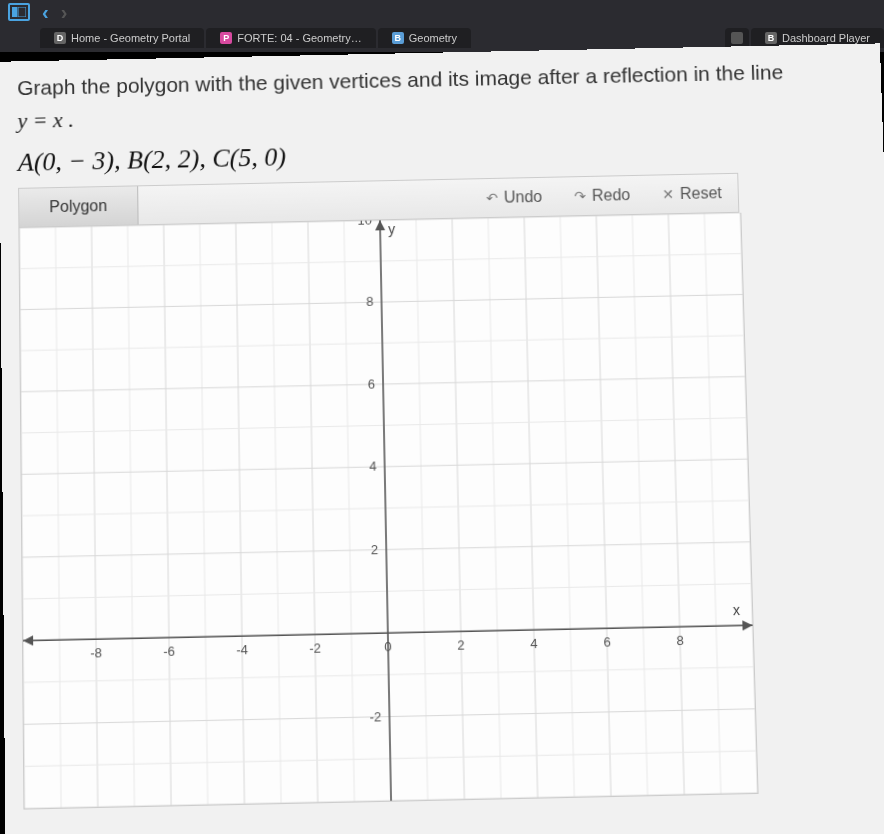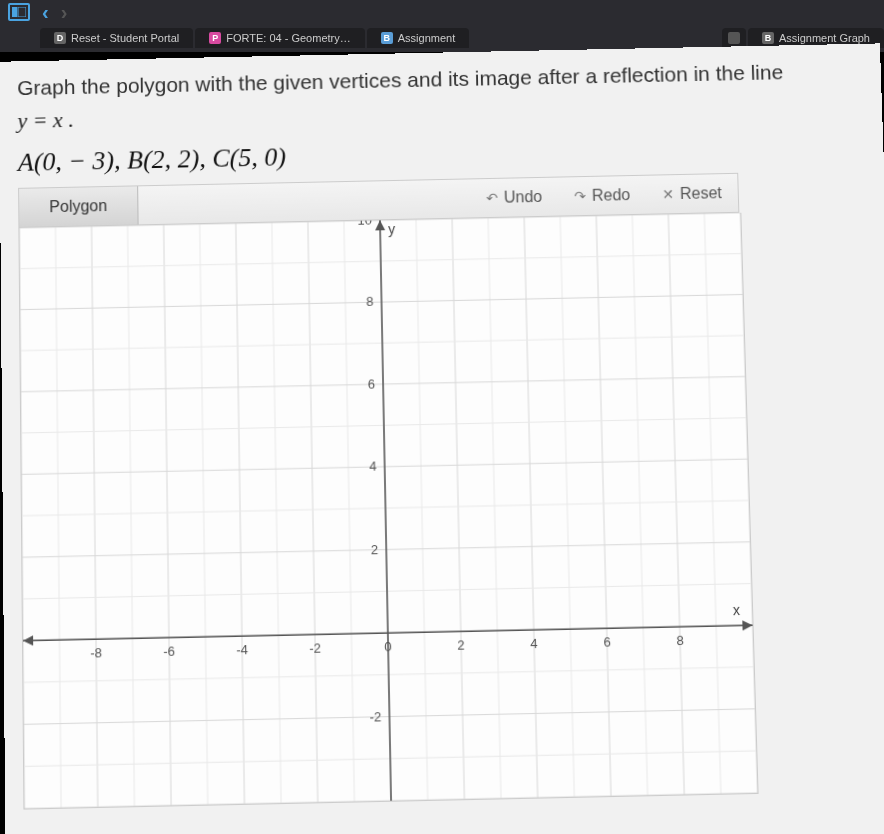--- a/index.html
+++ b/index.html
@@ -52,37 +52,37 @@
           <rect x="6" y="0" width="8" height="10" fill="none" stroke="#4aa3e0"></rect>
         </svg>
     </span>
     <span class="chev">‹</span>
     <span class="chev dim">›</span>
   </div>
 
   <div class="tab-strip">
     <div class="tab">
       <span class="ico">D</span>
-      <span>Reset - Student Portal</span>
+      <span>Home - Geometry Portal</span>
     </div>
     <div class="tab">
       <span class="ico p">P</span>
       <span>FORTE: 04 - Geometry…</span>
     </div>
     <div class="tab">
       <span class="ico b">B</span>
-      <span>Assignment</span>
+      <span>Geometry</span>
     </div>
     <div class="tab-gap"></div>
     <div class="tab" style="padding:4px 6px;">
       <span class="ico" style="background:#555;"></span>
     </div>
     <div class="tab">
       <span class="ico">B</span>
-      <span>Assignment Graph</span>
+      <span>Dashboard Player</span>
     </div>
   </div>
 
   <div class="page">
     <div class="content">
       <div class="question">Graph the polygon with the given vertices and its image after a reflection in the line</div>
       <div class="line-eq">y = x .</div>
       <div class="vertices">A(0, − 3), B(2, 2), C(5, 0)</div>
 
       <div class="grapher">

